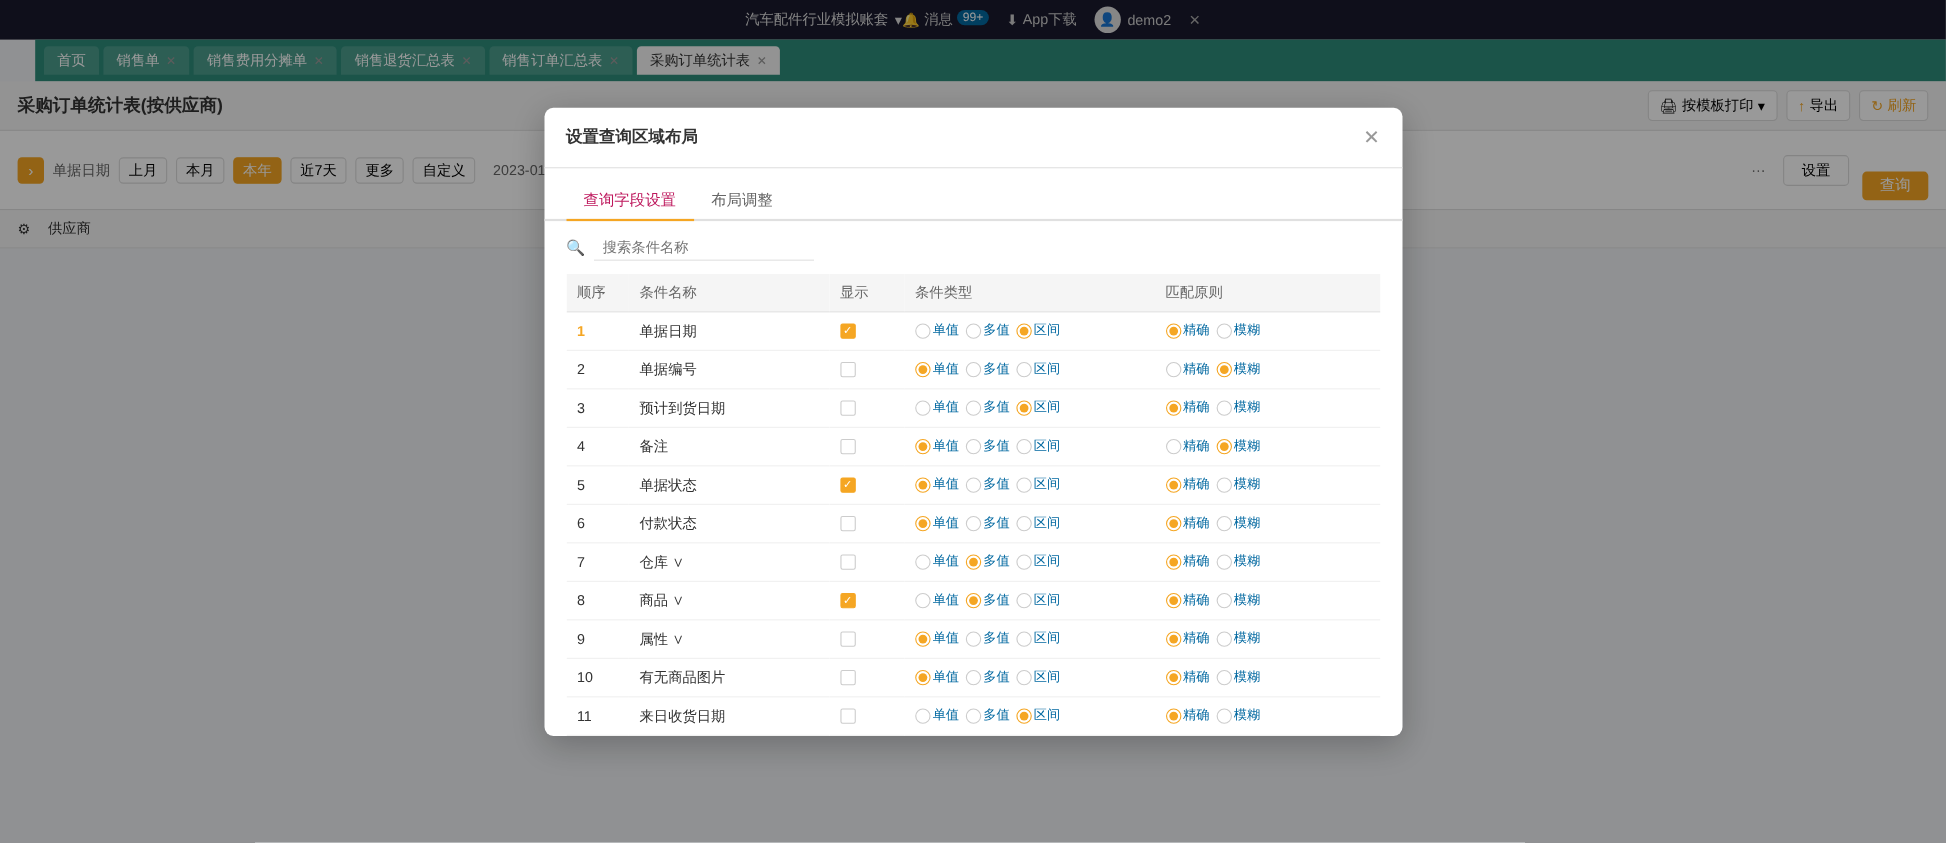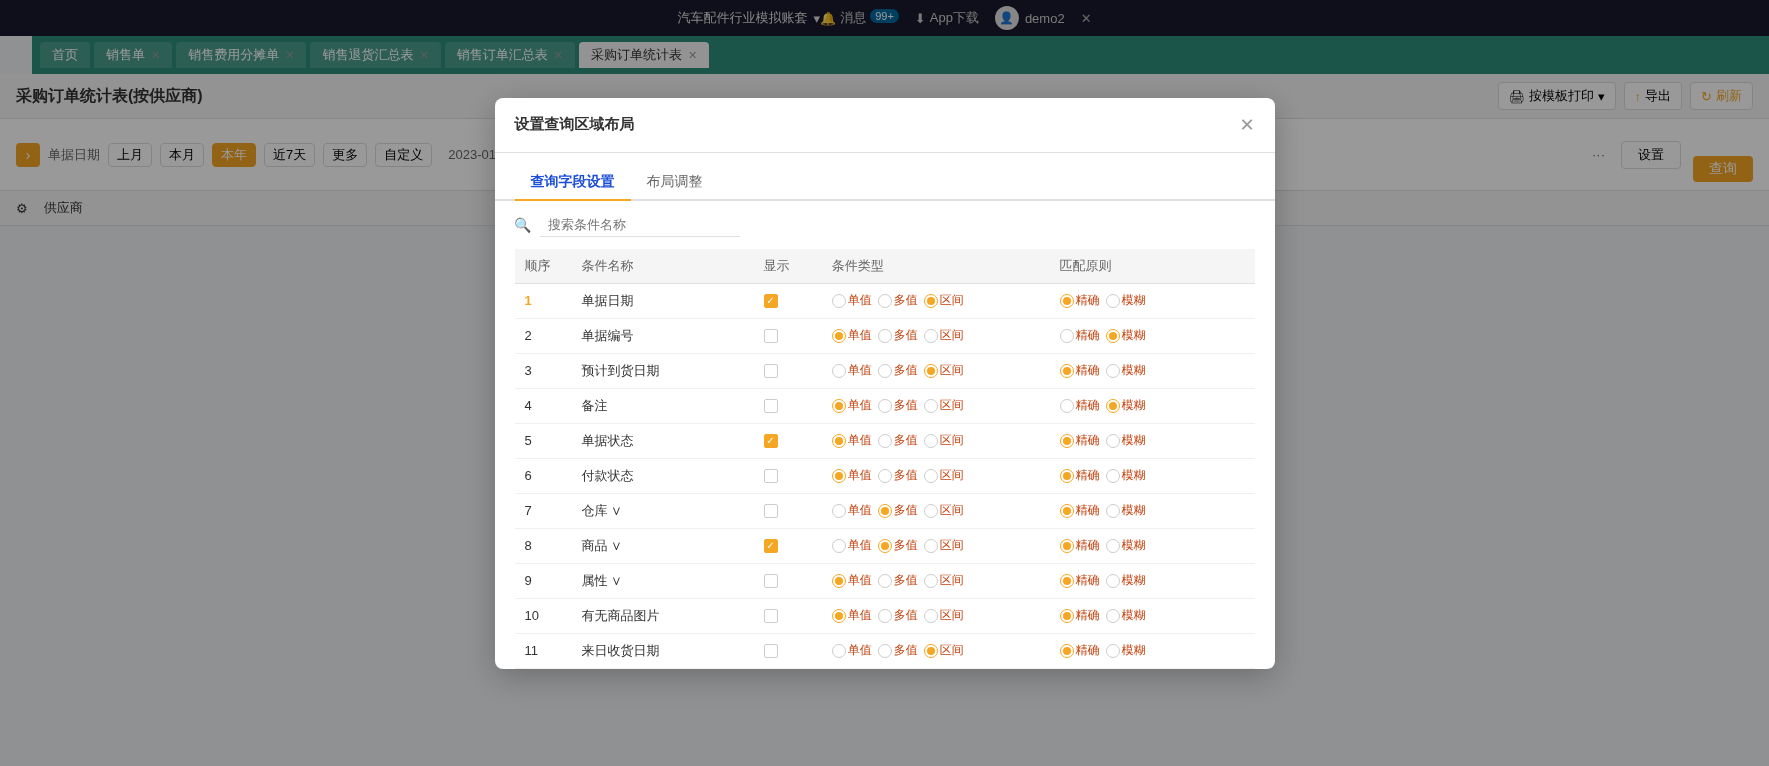--- a/index.html
+++ b/index.html
@@ -129,21 +129,21 @@
       border-bottom: 2px solid #e0e0e0;
     }
     .modal-tab {
       padding: 8px 16px;
       font-size: 14px;
       cursor: pointer;
       color: #666;
       border-bottom: 2px solid transparent;
       margin-bottom: -2px;
     }
-    .modal-tab.active { color: #1d4ed8; border-bottom-color: #f5a623; font-weight: 700; }
+    .modal-tab.active { color: #be185d; border-bottom-color: #f5a623; font-weight: 400; }
 
     
     .modal-search {
       padding: 12px 20px;
       display: flex;
       align-items: center;
       gap: 8px;
     }
     .search-input {
       border: none;
@@ -178,21 +178,21 @@
       border-bottom: 1px solid #f0f0f0;
     }
     .modal-table tbody td {
       padding: 8px 10px;
       font-size: 13px;
       color: #333;
     }
 
     
     .radio-group { display: flex; align-items: center; gap: 6px; }
-    .radio-option { display: flex; align-items: center; gap: 2px; font-size: 12px; color: #c2410c; cursor: pointer; }
+    .radio-option { display: flex; align-items: center; gap: 2px; font-size: 12px; color: #0369a1; cursor: pointer; }
     .radio-circle {
       width: 14px; height: 14px; border-radius: 50%; border: 1px solid #ccc;
       display: flex; align-items: center; justify-content: center; cursor: pointer;
     }
     .radio-circle.checked { border-color: #f5a623; }
     .radio-circle.checked::after {
       content: ''; width: 8px; height: 8px; border-radius: 50%; background: #f5a623;
     }
 
     

